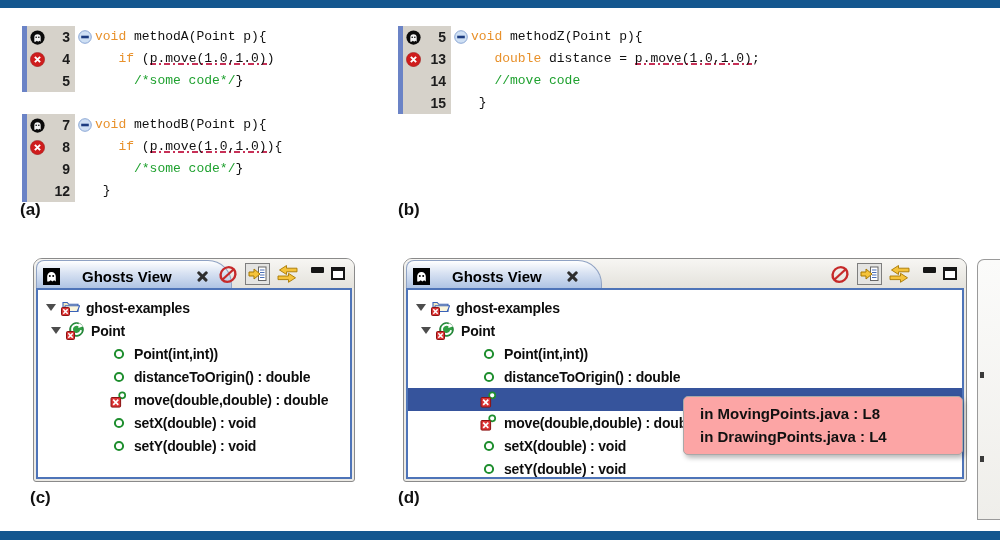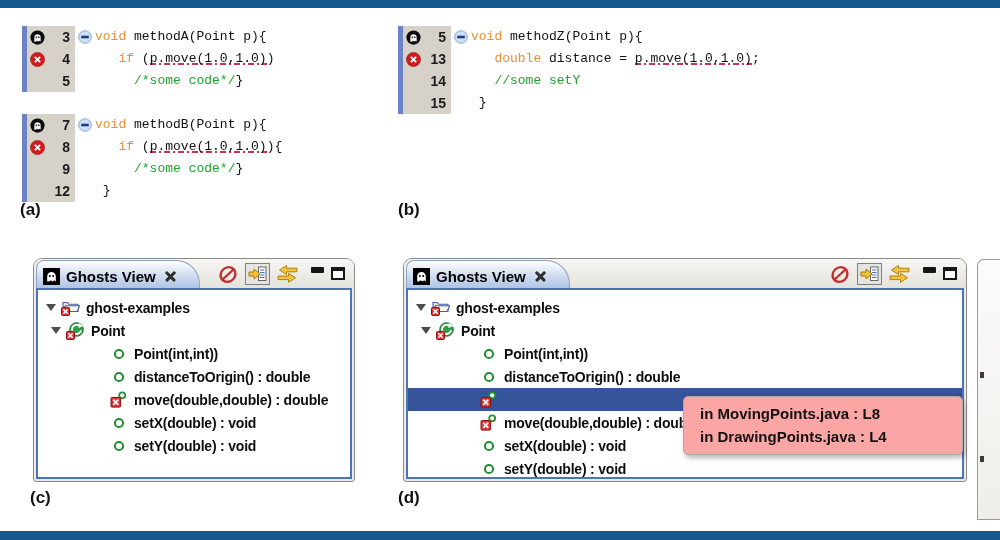--- a/index.html
+++ b/index.html
@@ -25,21 +25,21 @@
   .seg-kw { color:#E8912B; }
   .seg-cm { color:#1FA12F; }
   .seg-ul { background-image:repeating-linear-gradient(90deg,#C73057 0,#C73057 6px,transparent 6px,transparent 9px,#C73057 9px,#C73057 11px,transparent 11px,transparent 14px);
             background-size:14px 2px; background-repeat:repeat-x; background-position:left bottom 1px; }
 
   .fig-label { position:absolute; font-size:17px; font-weight:bold; color:#111; }
 
   
   .panel { position:absolute; background:#ECEAE5; border:1px solid #8A8A8A; border-radius:9px 9px 3px 3px; }
   .p-header { position:relative; height:29px; background:linear-gradient(180deg,#F7F6F3,#E4E2DC); border-radius:8px 8px 0 0; }
-  .tab { position:absolute; left:2px; top:1px; height:28px; display:flex; align-items:center; gap:6px;
+  .tab { position:absolute; left:2px; top:1px; height:28px; display:flex; align-items:center; gap:22px;
          padding:4px 22px 0 6px; background:linear-gradient(180deg,#FFFFFF 0%,#D8E2F2 45%,#AFC4E4 100%);
          border:1px solid #8FA2C4; border-bottom:none; border-radius:8px 24px 0 0; }
   .tab-title { font-size:15px; font-weight:bold; color:#000; white-space:nowrap; }
   .tab-ico { display:flex; }
   .tab-close { position:relative; width:13px; height:13px; margin-left:2px; }
   .tab-close::before,.tab-close::after { content:""; position:absolute; left:0; top:5px; width:13px; height:2.6px; background:#2E2E2E; border-radius:1px; }
   .tab-close::before { transform:rotate(45deg); }
   .tab-close::after  { transform:rotate(-45deg); }
 
   .toolbar { position:absolute; right:9px; top:3px; height:24px; display:flex; align-items:center; gap:7px; }
@@ -191,21 +191,21 @@
             </svg>
           </span>
           <span class="gut gut-num">13</span>
           <span class="fold-cell"></span>
           <code class="code-text"><span class="seg-pl">   </span><span class="seg-kw">double</span><span class="seg-pl"> distance = </span><span class="seg-ul">p.move(1.0,1.0)</span><span class="seg-pl">;</span></code>
         </div>
         <div class="code-row">
           <span class="gut gut-icon"></span>
           <span class="gut gut-num">14</span>
           <span class="fold-cell"></span>
-          <code class="code-text"><span class="seg-pl">   </span><span class="seg-cm">//some setY</span></code>
+          <code class="code-text"><span class="seg-pl">   </span><span class="seg-cm">//move code</span></code>
         </div>
         <div class="code-row">
           <span class="gut gut-icon"></span>
           <span class="gut gut-num">15</span>
           <span class="fold-cell"></span>
           <code class="code-text"><span class="seg-pl"> }</span></code>
         </div>
       </div>
     </div>
 

